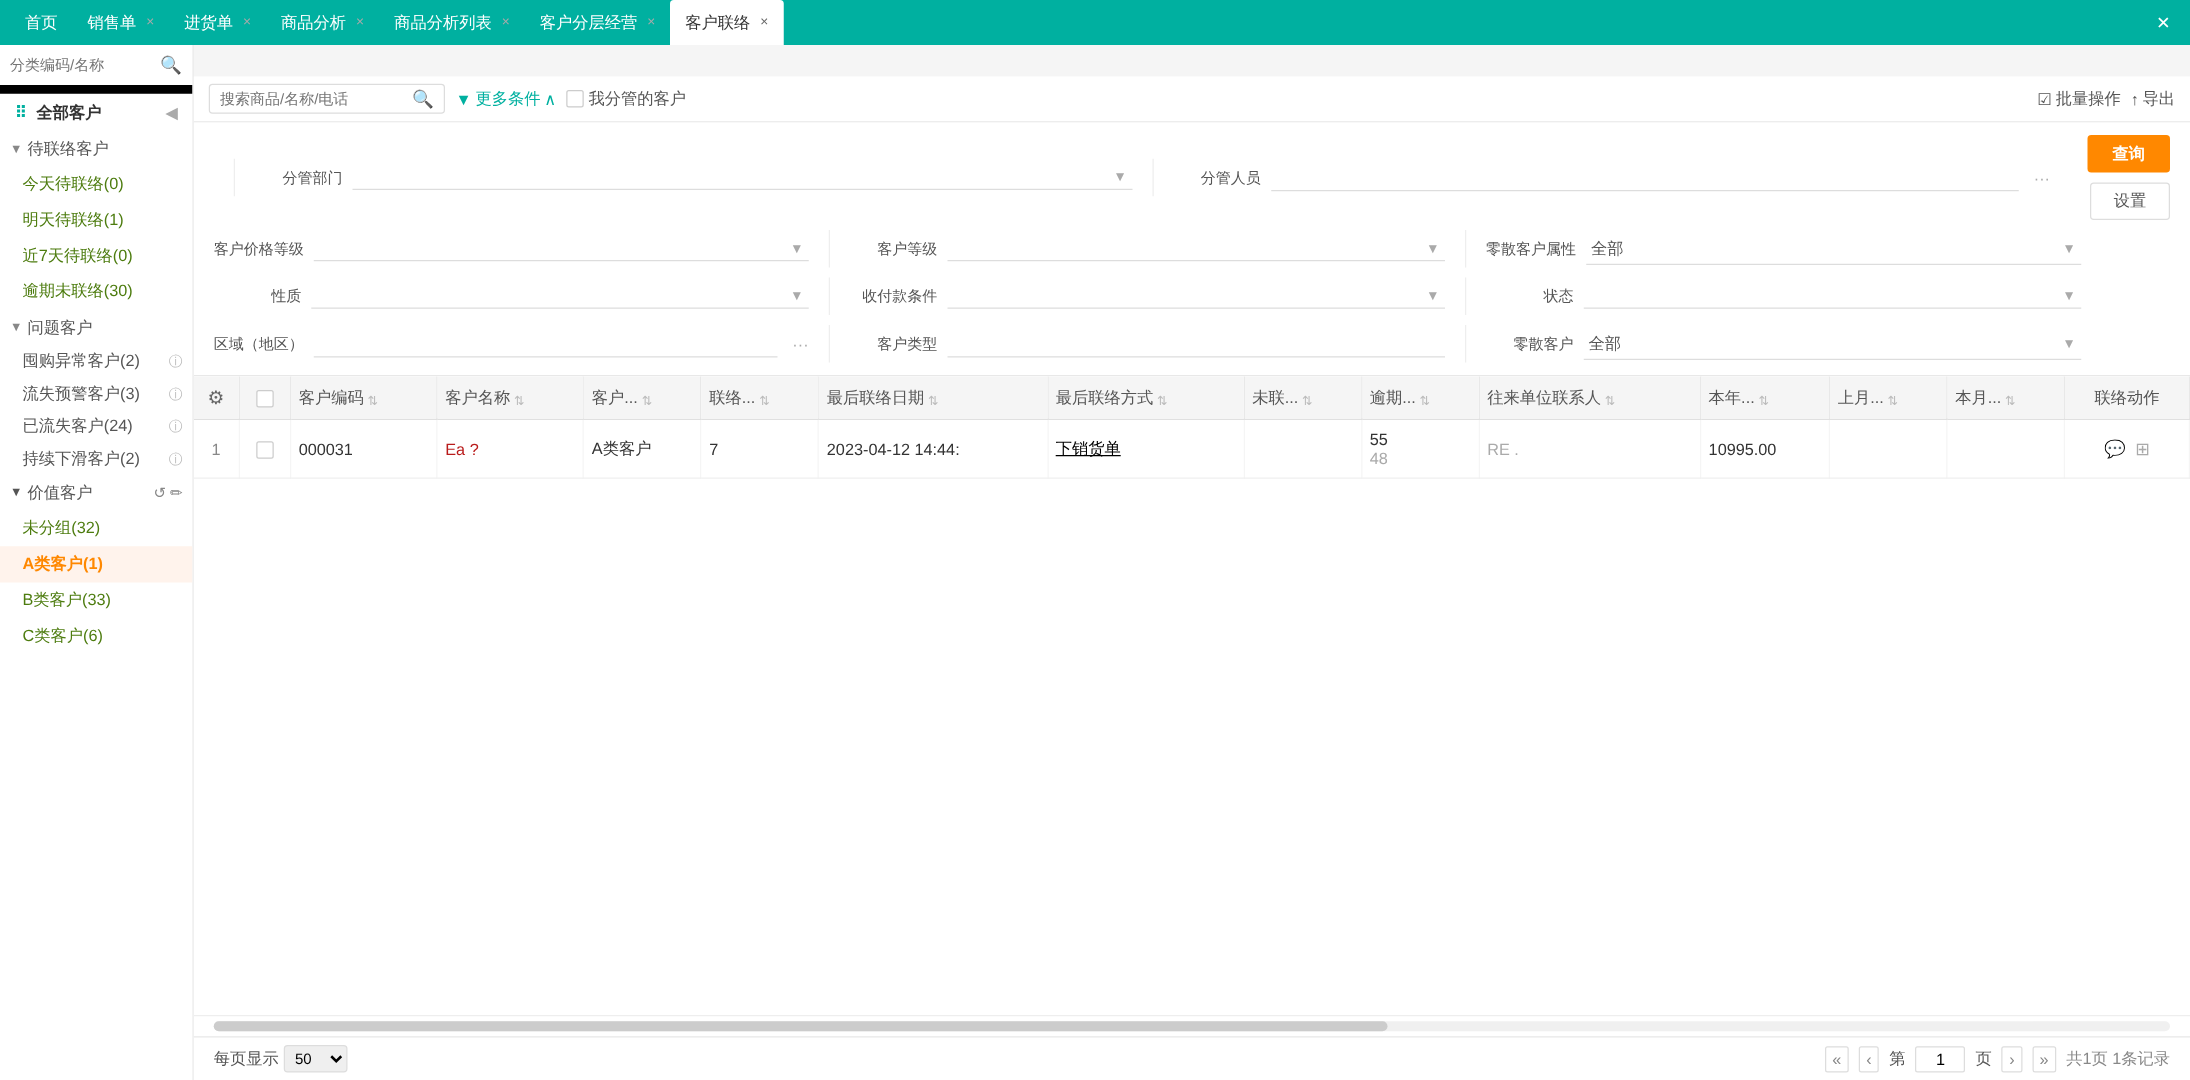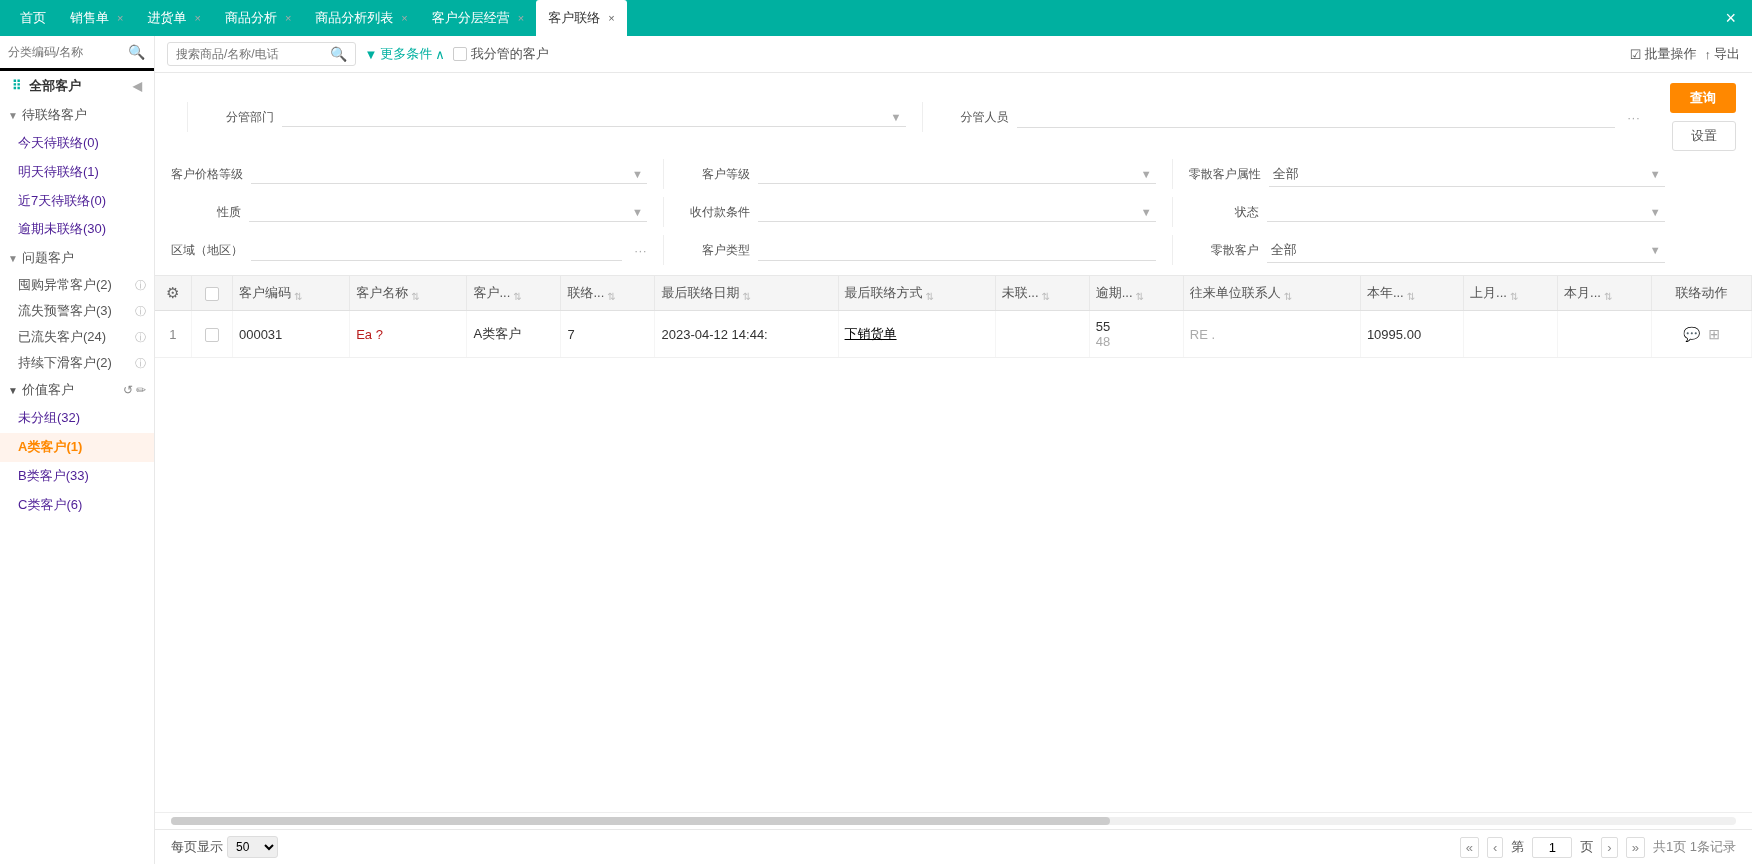--- a/index.html
+++ b/index.html
@@ -24,62 +24,62 @@
     
     .main-layout { display: flex; height: calc(864px - 36px); }
 
     
     .sidebar {
       width: 155px; min-width: 155px; background: #fff; border-right: 1px solid #e8e8e8;
       overflow-y: auto; padding-bottom: 10px;
     }
     .sidebar-search {
       display: flex; align-items: center; padding: 8px 8px;
-      border-bottom: 3px solid #000000;
+      border-bottom: 7px solid #000000;
     }
     .sidebar-search input {
       border: none; outline: none; font-size: 12px; color: #999; width: 100%; background: transparent;
     }
     .sidebar-search .search-icon { color: #aaa; font-size: 14px; cursor: pointer; }
 
     .sidebar-section-header {
       display: flex; align-items: center; justify-content: space-between;
       padding: 6px 12px; font-weight: bold; font-size: 13px; color: #333;
       cursor: pointer;
     }
     .sidebar-section-header .collapse-icon { color: #aaa; font-size: 12px; }
 
     .sidebar-group-title {
       display: flex; align-items: center; padding: 5px 8px; color: #555; font-size: 12px;
       gap: 4px;
     }
     .sidebar-group-title .arrow { font-size: 10px; color: #888; }
 
     .sidebar-item {
-      padding: 4px 8px 4px 18px; color: #4c1d95; font-size: 12px; cursor: pointer;
+      padding: 4px 8px 4px 18px; color: #4d7c0f; font-size: 12px; cursor: pointer;
       line-height: 1.6;
     }
     .sidebar-item.active { background: #fff3ec; color: #f80; font-weight: bold; }
 
     .sidebar-item-with-icon {
       display: flex; align-items: center; justify-content: space-between;
       padding: 4px 8px 4px 18px; color: #555; font-size: 12px; cursor: pointer;
     }
     .sidebar-item-with-icon .info-icon { color: #bbb; font-size: 11px; }
 
     .sidebar-value-header {
       display: flex; align-items: center; gap: 4px; padding: 5px 8px; color: #555; font-size: 12px;
     }
     .sidebar-value-header .arrow { font-size: 10px; }
     .sidebar-value-header .action-icons { display: flex; gap: 3px; margin-left: auto; }
     .sidebar-value-header .action-icons span { color: #888; cursor: pointer; font-size: 12px; }
 
     
     .content-area {
-      flex: 1; display: flex; flex-direction: column; overflow: hidden; background: #f5f5f5;
+      flex: 1; display: flex; flex-direction: column; overflow: hidden; background: #f5f5f5; margin-top: 25px;
     }
 
     
     .toolbar {
       display: flex; align-items: center; background: #fff; padding: 6px 12px;
       border-bottom: 1px solid #e8e8e8; gap: 8px; flex-wrap: wrap;
     }
     .toolbar-search {
       display: flex; align-items: center; border: 1px solid #ddd; border-radius: 3px;
       padding: 3px 8px; gap: 4px; background: #fff;

